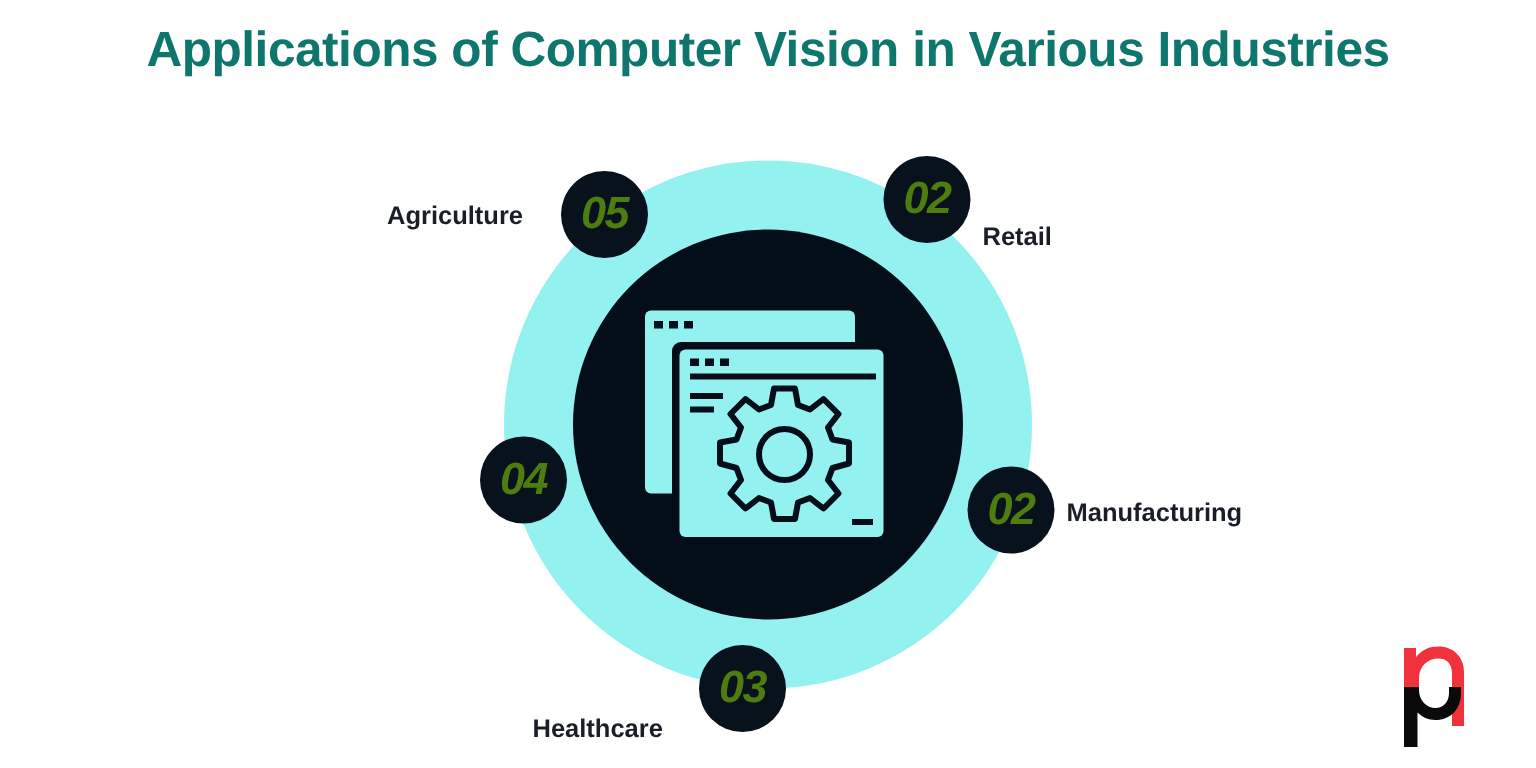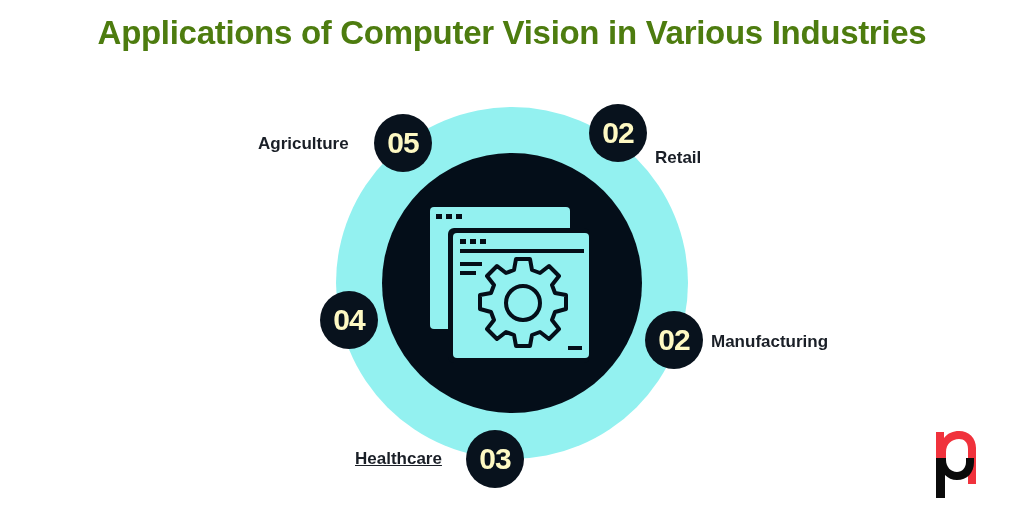--- a/index.html
+++ b/index.html
@@ -5,41 +5,41 @@
   html, body { margin: 0; padding: 0; }
   body {
     width: 1024px; height: 512px; overflow: hidden;
     background: #ffffff; position: relative;
     font-family: "Liberation Sans", "DejaVu Sans", sans-serif;
     color: #0b1220;
   }
   .title {
     position: absolute; left: 0; top: 14px; width: 1024px;
     text-align: center; font-size: 33px; font-weight: 700;
-    letter-spacing: -0.3px; color: #4d7c0f;
+    letter-spacing: -0.3px; color: #0f766e;
   }
   .outer-ring {
     position: absolute; left: 336px; top: 107px;
     width: 352px; height: 352px; border-radius: 50%;
     background: #93f1f0;
   }
   .inner-disc {
     position: absolute; left: 382px; top: 153px;
     width: 260px; height: 260px; border-radius: 50%;
     background: #040e19;
   }
   .center-icon {
     position: absolute; left: 430px; top: 205px;
     width: 160px; height: 158px;
   }
   .badge {
     position: absolute; width: 58px; height: 58px; border-radius: 50%;
-    background: #08121d; color: #fef9c3;
+    background: #08121d; color: #4d7c0f;
     display: flex; align-items: center; justify-content: center;
-    font-size: 30px; font-weight: 700; letter-spacing: -1px;
+    font-size: 30px; font-weight: 700; letter-spacing: -1px; font-style: italic;
   }
   .label {
     position: absolute; font-size: 17px; font-weight: 700;
     color: #1a1f27; line-height: 21px; white-space: nowrap;
   }
   .label.right-align { text-align: center; }
   .logo { position: absolute; left: 936px; top: 428px; width: 46px; height: 70px; }
 </style>
 </head>
 <body>
@@ -72,21 +72,21 @@
   </g>
 </svg>
 
 <div class="badge" style="left:589px; top:104px;">02</div>
 <div class="label" style="left:655px; top:123px;margin-top:24px;">Retail</div>
 
 <div class="badge" style="left:645px; top:311px;">02</div>
 <div class="label" style="left:711px; top:331px;">Manufacturing</div>
 
 <div class="badge" style="left:466px; top:430px;">03</div>
-<div class="label right-align" style="left:355px; top:448px;text-decoration:underline;">Healthcare</div>
+<div class="label right-align" style="left:355px; top:475px;">Healthcare</div>
 
 <div class="badge" style="left:320px; top:291px;">04</div>
 <div class="label right-align" style="left:172px; top:297px; width:142px;">
 </div>
 
 <div class="badge" style="left:374px; top:114px;">05</div>
 <div class="label right-align" style="left:258px; top:133px;">Agriculture</div>
 
 <svg class="logo" viewBox="0 0 46 70">
 

